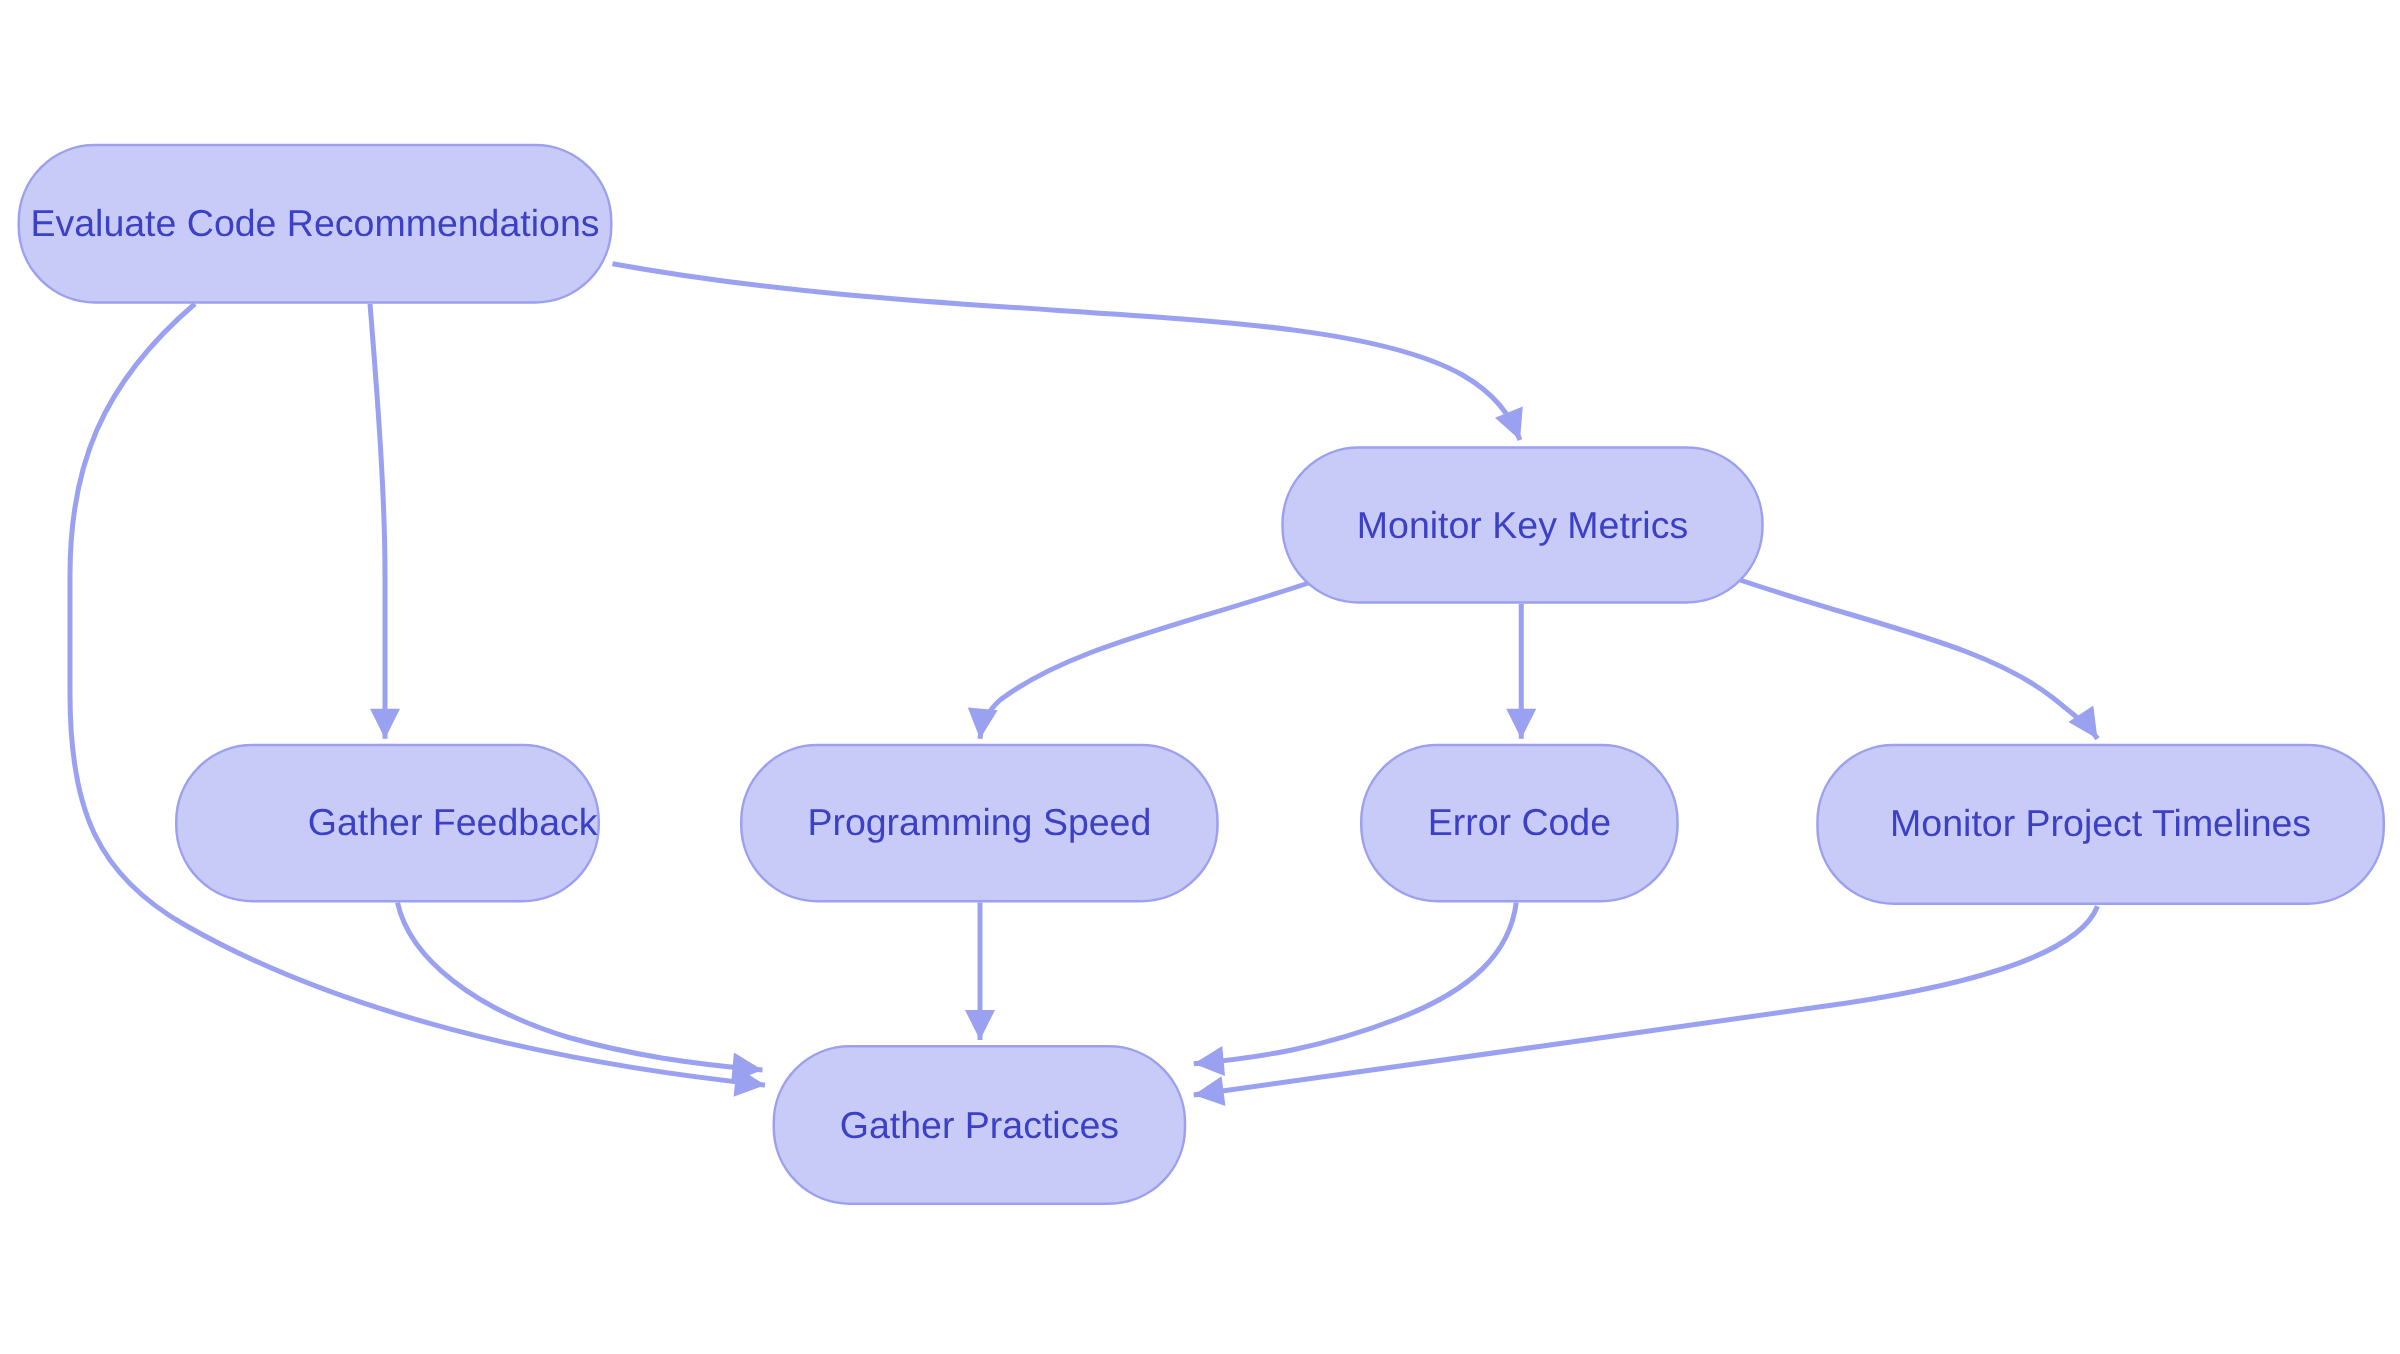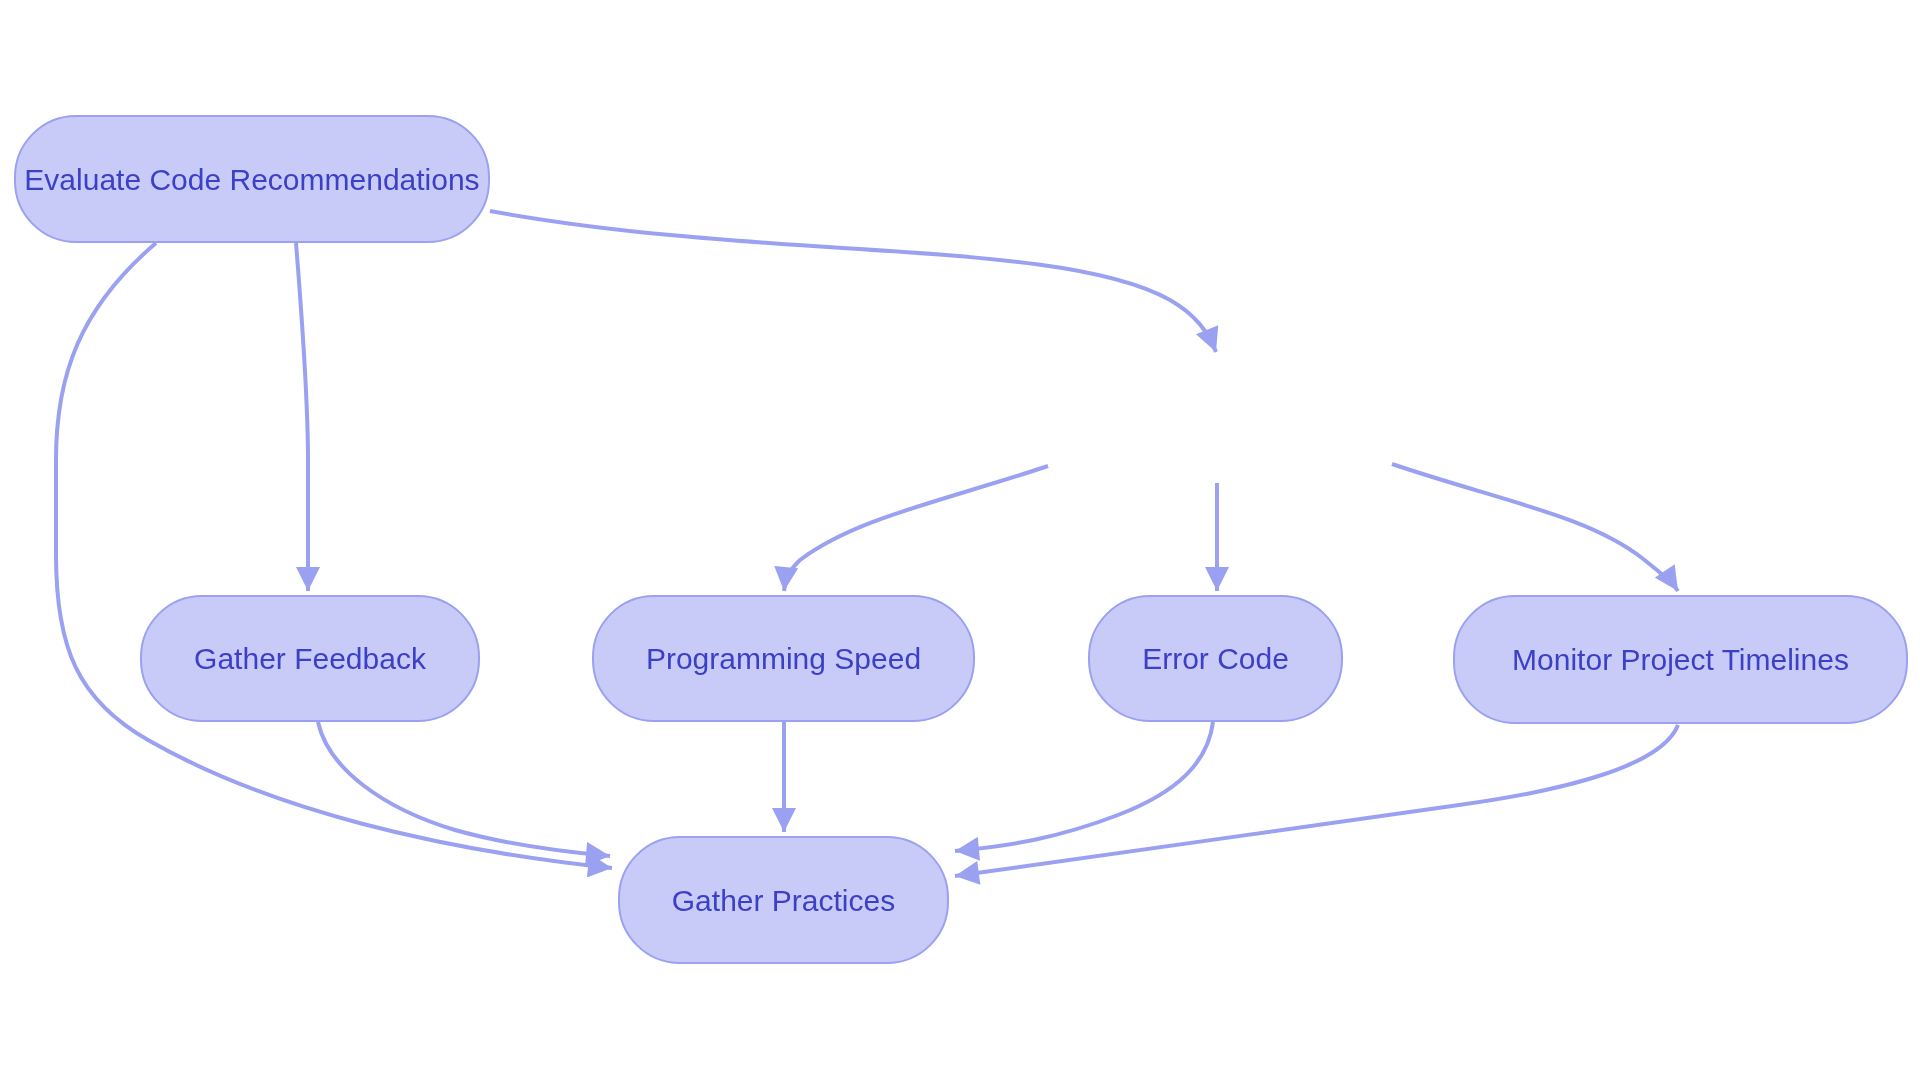--- a/index.html
+++ b/index.html
@@ -24,21 +24,21 @@
     border-radius:62px;
     color:var(--node-text);
     font-size:30px;
     text-align:center;
     line-height:1.1;
     white-space:nowrap;
   }
   
   .n-evaluate   {left:14px;  top:115px; width:476px; height:128px;}
   .n-monitor    {left:1025px;top:357px; width:386px; height:126px;}
-  .n-gather     {left:140px; top:595px; width:340px; height:127px;}
+  .n-gather     {left:140px; top:595px; width:340px; height:127px;justify-content:flex-end;}
   .n-programming{left:592px; top:595px; width:383px; height:127px;}
   .n-error      {left:1088px;top:595px; width:255px; height:127px;}
   .n-overall    {left:1453px;top:595px; width:455px; height:129px;}
   .n-adjust     {left:618px; top:836px; width:331px; height:128px;}
 </style>
 </head>
 <body>
 
 <div class="canvas">
 
@@ -57,20 +57,23 @@
     <path class="edge" marker-end="url(#arrow)" d="M 1392 464 C 1505 502, 1588 516, 1642 558 C 1662 574, 1672 582, 1678 591"></path>
     <path class="edge" marker-end="url(#arrow)" d="M 318 722 C 328 768, 382 808, 455 830 C 505 844, 552 851, 610 856"></path>
     <path class="edge" marker-end="url(#arrow)" d="M 784 722 L 784 832"></path>
     <path class="edge" marker-end="url(#arrow)" d="M 1213 722 C 1208 762, 1178 792, 1118 815 C 1058 838, 1010 846, 955 851"></path>
     <path class="edge" marker-end="url(#arrow)" d="M 1678 725 C 1662 766, 1564 791, 1452 806 C 1300 827, 1062 862, 955 876"></path>
   </svg>
 
   <div class="node n-evaluate">
     <span>Evaluate Code Recommendations</span>
   </div>
+  <div class="node n-monitor">
+    <span>Monitor Key Metrics</span>
+  </div>
   <div class="node n-gather">
     <span>Gather Feedback</span>
   </div>
   <div class="node n-programming">
     <span>Programming Speed</span>
   </div>
   <div class="node n-error">
     <span>Error Code</span>
   </div>
   <div class="node n-overall">

